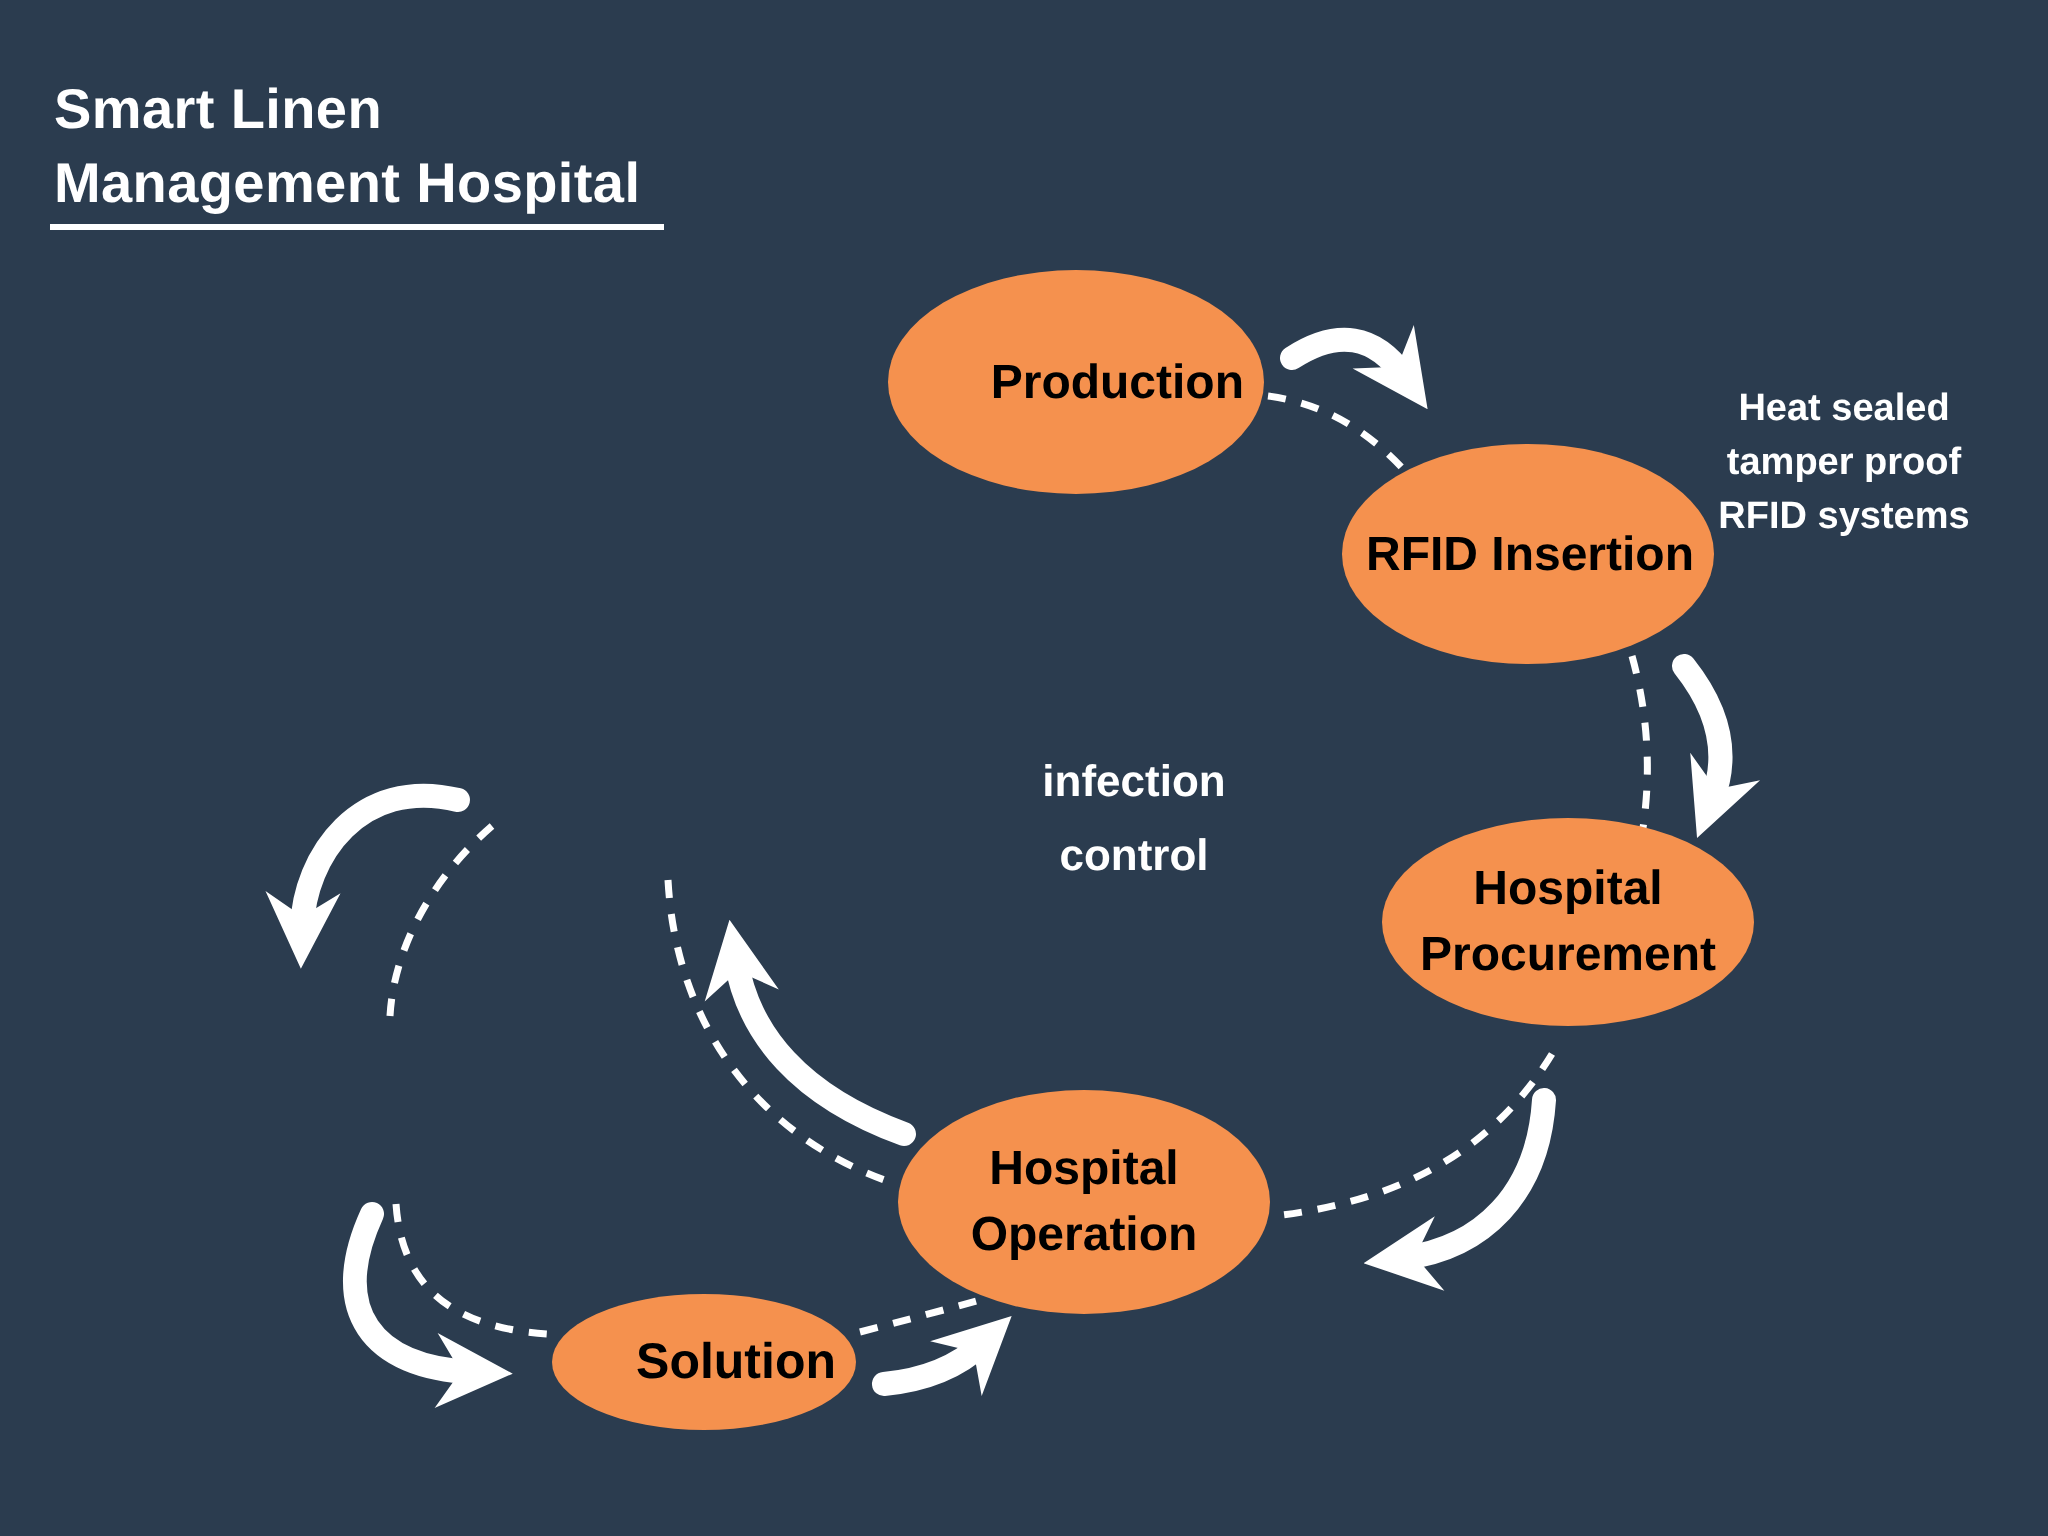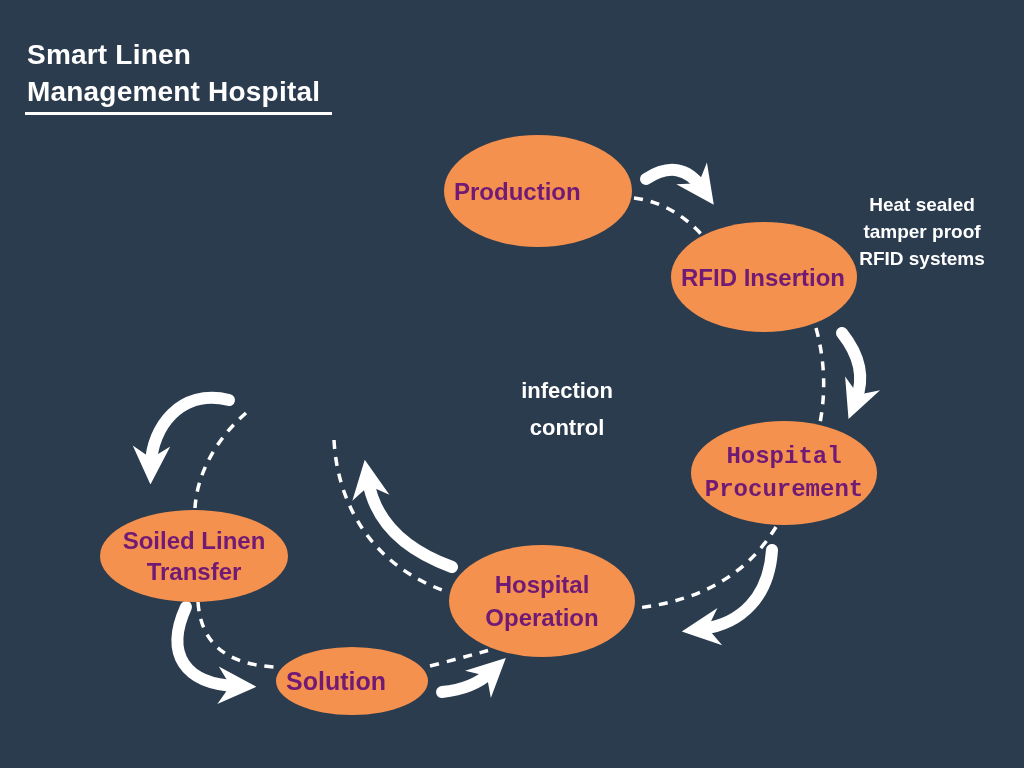--- a/index.html
+++ b/index.html
@@ -33,27 +33,27 @@
   }
   #center-label {
     position:absolute; left:467px; top:372px; width:200px;
     font-size:22px; font-weight:bold; line-height:37px; text-align:center;
   }
 
   
   .node {
     position:absolute; border-radius:50%;
     background:#F5914E;
-    display:flex; align-items:center; justify-content:flex-start;
+    display:flex; align-items:center; justify-content:flex-end;
     text-align:center; font-weight:bold; font-size:24px; line-height:33px;
-    color:#701a75; padding:0 10px; box-sizing:border-box;
+    color:#000000; padding:0 10px; box-sizing:border-box;
   }
   #node-production          { left:444px; top:135px; width:188px; height:112px; }
   #node-rfid-insertion      { left:671px; top:222px; width:186px; height:110px; }
-  #node-hospital-procurement{ left:691px; top:421px; width:186px; height:104px;font-family:Liberation Mono, monospace; }
+  #node-hospital-procurement{ left:691px; top:409px; width:186px; height:104px; }
   #node-hospital-operation  { left:449px; top:545px; width:186px; height:112px; }
   #node-laundry             { left:276px; top:647px; width:152px; height:68px; font-size:25px; }
   #node-soiled-linen-transfer{ left:100px; top:510px; width:188px; height:92px; line-height:31px; }
   #node-soiled-linen        { left:242px; top:329px; width:186px; height:108px; }
 
   #links { position:absolute; left:0; top:0; }
   .dash  { stroke:#FFFFFF; stroke-width:3.5; fill:none; stroke-dasharray:9 8; }
   .arrow { stroke:#FFFFFF; stroke-width:12; fill:none; stroke-linecap:round; }
 </style>
 </head>
@@ -100,20 +100,17 @@
   </div>
   <div class="node" id="node-rfid-insertion" style="background: rgb(245, 145, 78);">
     <span>RFID Insertion</span>
   </div>
   <div class="node" id="node-hospital-procurement" style="background: rgb(245, 145, 78);">
     <span>Hospital Procurement</span>
   </div>
   <div class="node" id="node-hospital-operation" style="background: rgb(245, 145, 78);">
     <span>Hospital Operation</span>
   </div>
-  <div class="node" id="node-soiled-linen-transfer" style="background: rgb(245, 145, 78);">
-    <span>Soiled Linen Transfer</span>
-  </div>
   <div class="node" id="node-laundry" style="background: rgb(245, 145, 78);">
     <span>Solution</span>
   </div>
 
 </div>
 
 </body></html>

